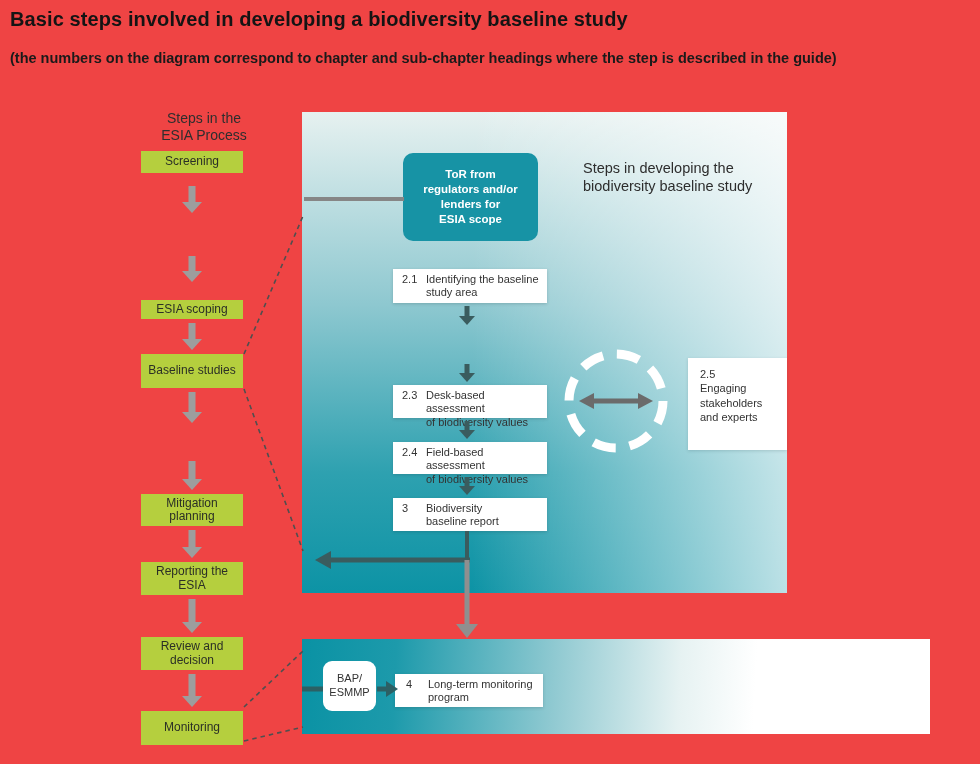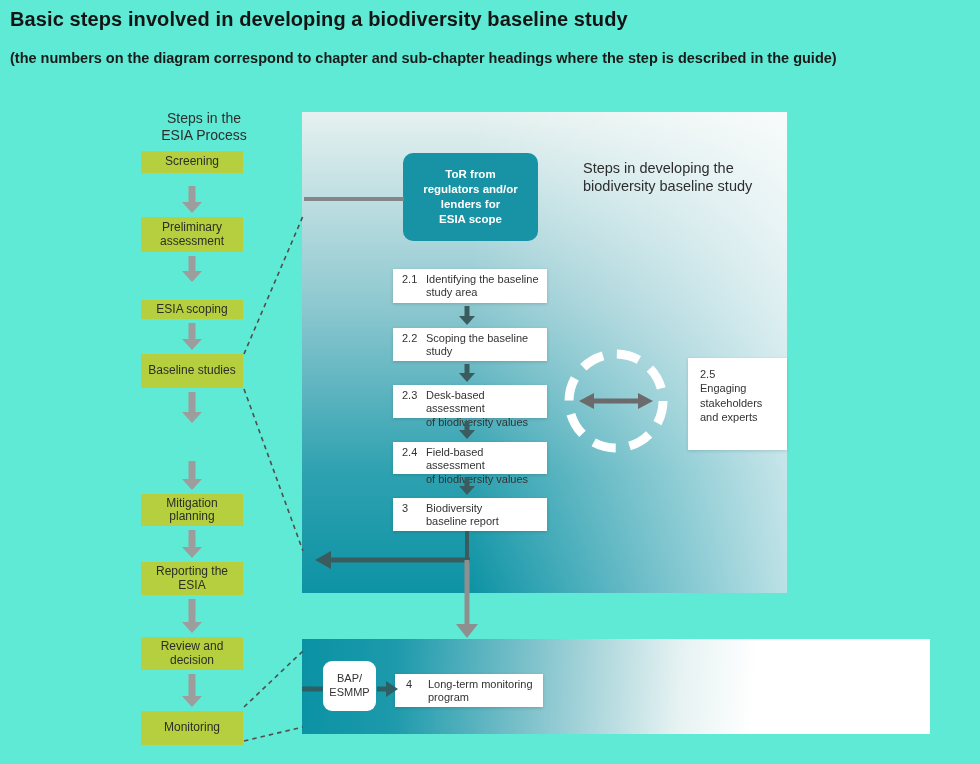--- a/index.html
+++ b/index.html
@@ -1,17 +1,17 @@
 <!DOCTYPE html>
 <html><head>
 <meta charset="utf-8">
 <style>
   * { box-sizing: border-box; margin: 0; padding: 0; }
   body { background: #ffffff; font-family: "Liberation Sans", sans-serif; }
-  .stage { position: relative; width: 980px; height: 764px; background: #5eead4; overflow: hidden; }
+  .stage { position: relative; width: 980px; height: 764px; background: #ef4444; overflow: hidden; }
 
   .page-title { position: absolute; left: 10px; top: 8px; width: 950px;
     font-size: 20px; font-weight: 700; color: #141414; letter-spacing: .1px; }
   .page-subtitle { position: absolute; left: 10px; top: 50px; width: 960px;
     font-size: 14.5px; font-weight: 600; color: #1a1a1a; }
 
   .ml { white-space: pre-line; }
 
   
   .esia-heading { position: absolute; left: 150px; top: 110px; width: 108px;
@@ -65,45 +65,39 @@
 
   <div class="page-title">Basic steps involved in developing a biodiversity baseline study</div>
   <div class="page-subtitle">(the numbers on the diagram correspond to chapter and sub-chapter headings where the step is described in the guide)</div>
 
   <div class="main-panel"></div>
   <div class="bottom-panel"></div>
 
   <div class="esia-heading ml">Steps in the
 ESIA Process</div>
   <div class="esia-box" style="top:151px;height:22px">Screening</div>
-  <div class="esia-box" style="top:217px;height:35px">Preliminary assessment</div>
   <div class="esia-box" style="top:300px;height:19px">ESIA scoping</div>
   <div class="esia-box" style="top:354px;height:34px">Baseline studies</div>
   <div class="esia-box" style="top:494px;height:32px">Mitigation planning</div>
   <div class="esia-box" style="top:562px;height:33px">Reporting the ESIA</div>
   <div class="esia-box" style="top:637px;height:33px">Review and decision</div>
   <div class="esia-box" style="top:711px;height:34px">Monitoring</div>
 
   <div class="tor-box ml">ToR from
 regulators and/or
 lenders for
 ESIA scope</div>
   <div class="panel-heading ml">Steps in developing the
 biodiversity baseline study</div>
 
   <div class="step-box" style="top:269px;height:34px">
     <span class="step-num">2.1</span>
     <span class="step-label ml">Identifying the baseline
 study area</span>
   </div>
-  <div class="step-box" style="top:328px;height:33px">
-    <span class="step-num">2.2</span>
-    <span class="step-label ml">Scoping the baseline
-study</span>
-  </div>
   <div class="step-box" style="top:385px;height:33px">
     <span class="step-num">2.3</span>
     <span class="step-label ml">Desk-based assessment
 of biodiversity values</span>
   </div>
   <div class="step-box" style="top:442px;height:32px">
     <span class="step-num">2.4</span>
     <span class="step-label ml">Field-based assessment
 of biodiversity values</span>
   </div>

